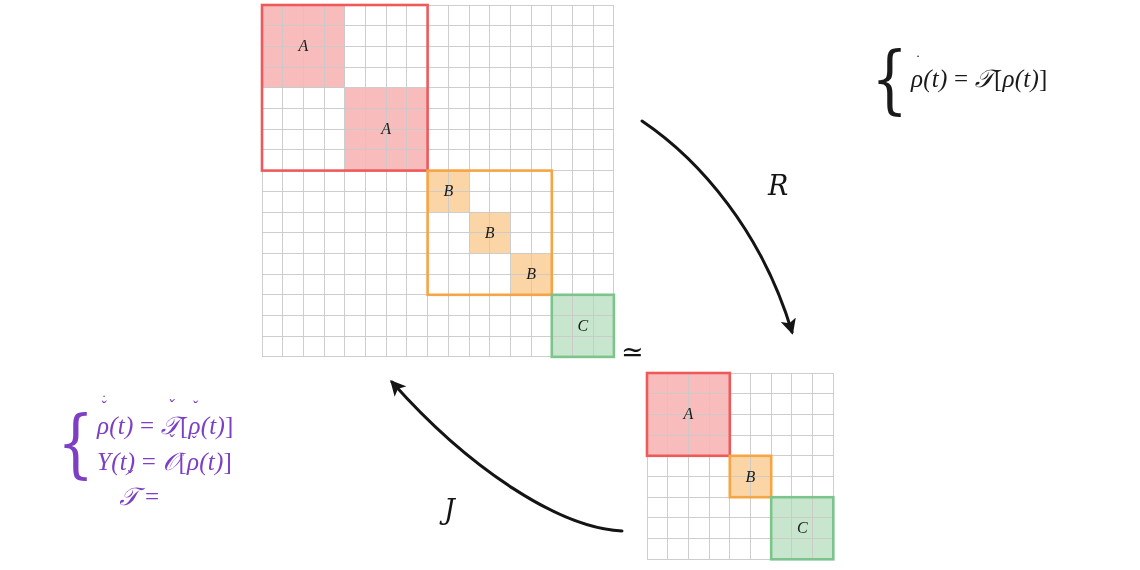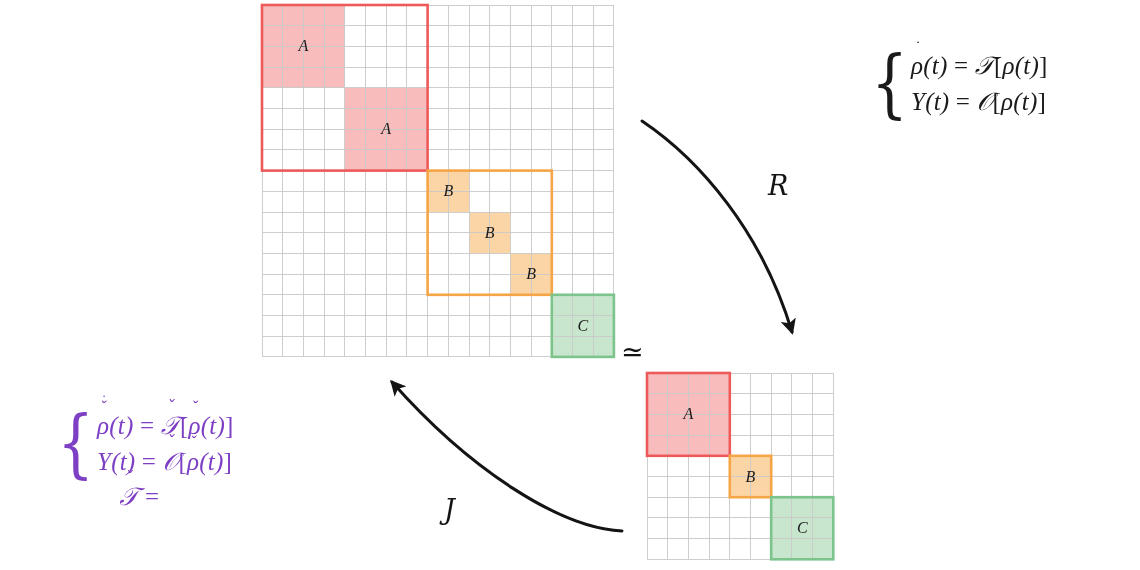--- a/index.html
+++ b/index.html
@@ -222,25 +222,20 @@
   <div class="arrowlabel scriptcal" id="arrow-label-J" style="left: 444px; top: 494px;">J</div>
 
   <div class="eqblock" id="eq-top-right" style="left: 866px; top: 48px;">
     <div class="brace black">{</div>
     <div class="eqlines">
       <div class="eqline black">
         <span class="acc dot italic"><span class="accmark">˙</span>ρ</span><span class="italic">(t)</span>
         <span>=</span>
         <span class="scriptcal">𝒯</span><span>[</span><span class="italic">ρ</span><span class="italic">(t)</span><span>]</span>
       </div>
-      <div class="eqline black">
-        <span class="italic">Y</span><span class="italic">(t)</span>
-        <span>=</span>
-        <span class="scriptcal">𝒪</span><span>[</span><span class="italic">ρ</span><span class="italic">(t)</span><span>]</span>
-      </div>
     </div>
   </div>
 
   <div id="eq-bottom-left-wrap" style="position: absolute; left: 52px; top: 408px;">
     <div class="eqblock" id="eq-bottom-left" style="position:relative;left:0;top:0;">
       <div class="brace purple">{</div>
       <div class="eqlines">
         <div class="eqline purple">
           <span class="acc dotcaron italic"><span class="accmark m1">ˇ</span><span class="accmark m2">˙</span>ρ</span><span class="italic">(t)</span>
           <span>=</span>

